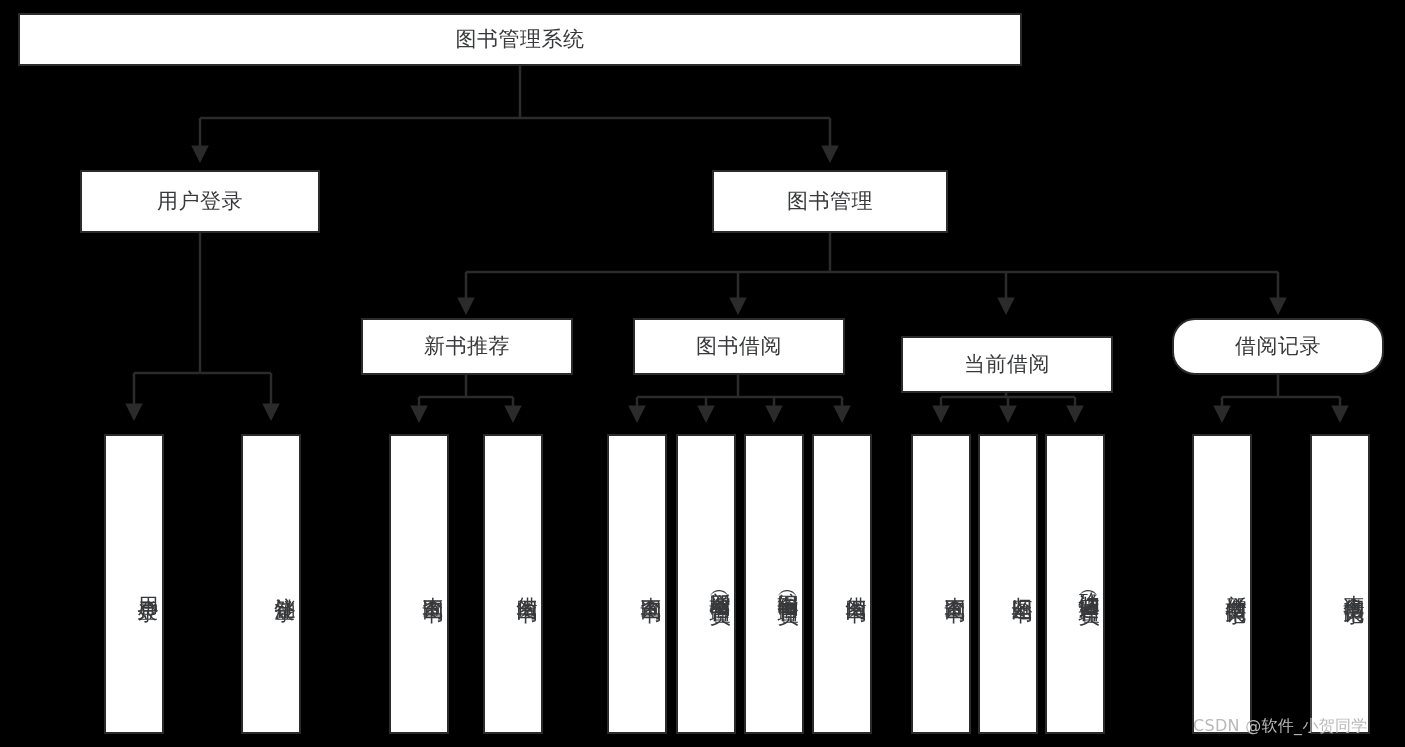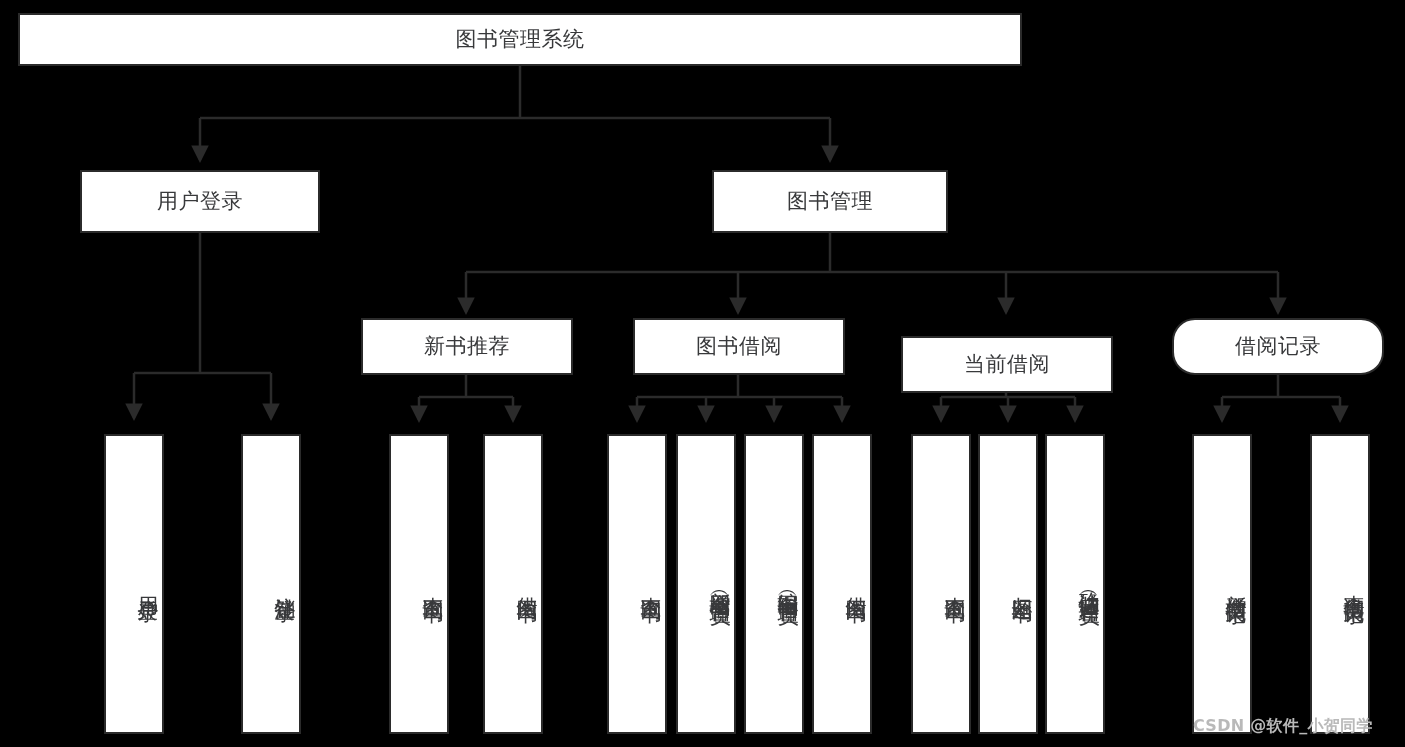--- a/index.html
+++ b/index.html
@@ -55,21 +55,20 @@
     display: block;
   }
   #watermark {
     position: absolute;
     left: 1193px;
     top: 716px;
     font-size: 16px;
     color: #b9b9b9;
     white-space: nowrap;
     letter-spacing: 0.3px;
-    font-weight: bold;
   }
 </style>
 </head>
 <body>
 
 <div id="canvas">
 
   <svg class="wires" viewBox="0 0 1405 747" xmlns="http://www.w3.org/2000/svg">
     <defs>
       <marker id="arrow" viewBox="0 0 12 12" refX="10" refY="6" markerWidth="7" markerHeight="7" orient="auto-start-reverse">

